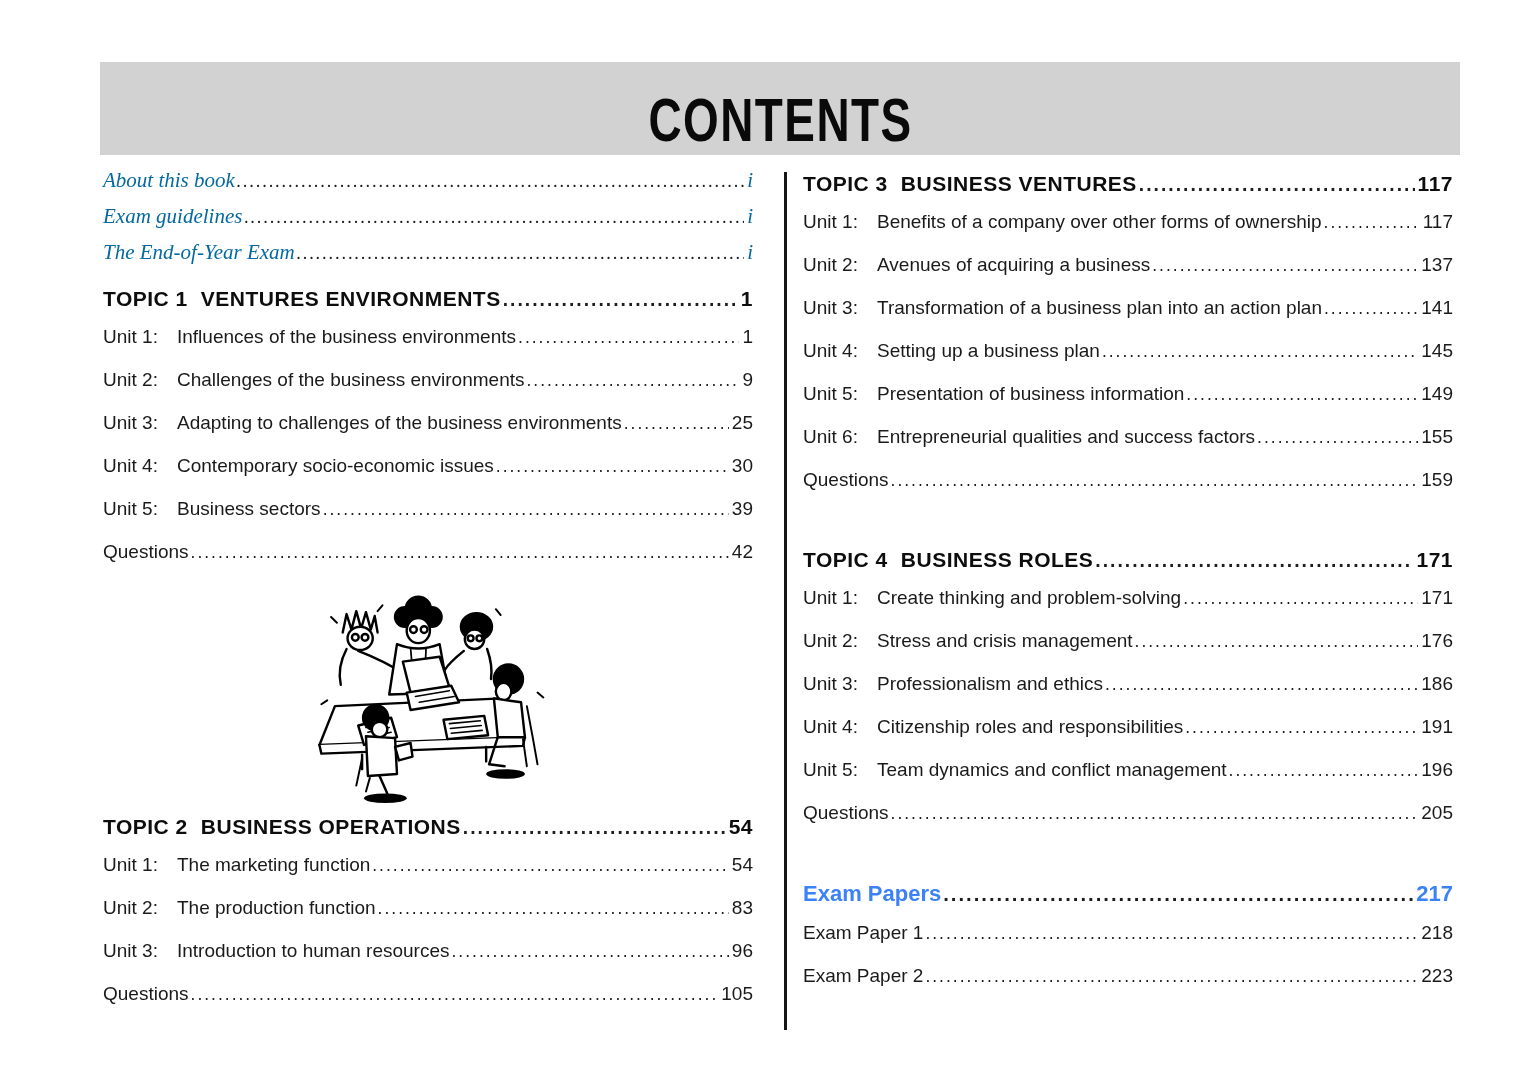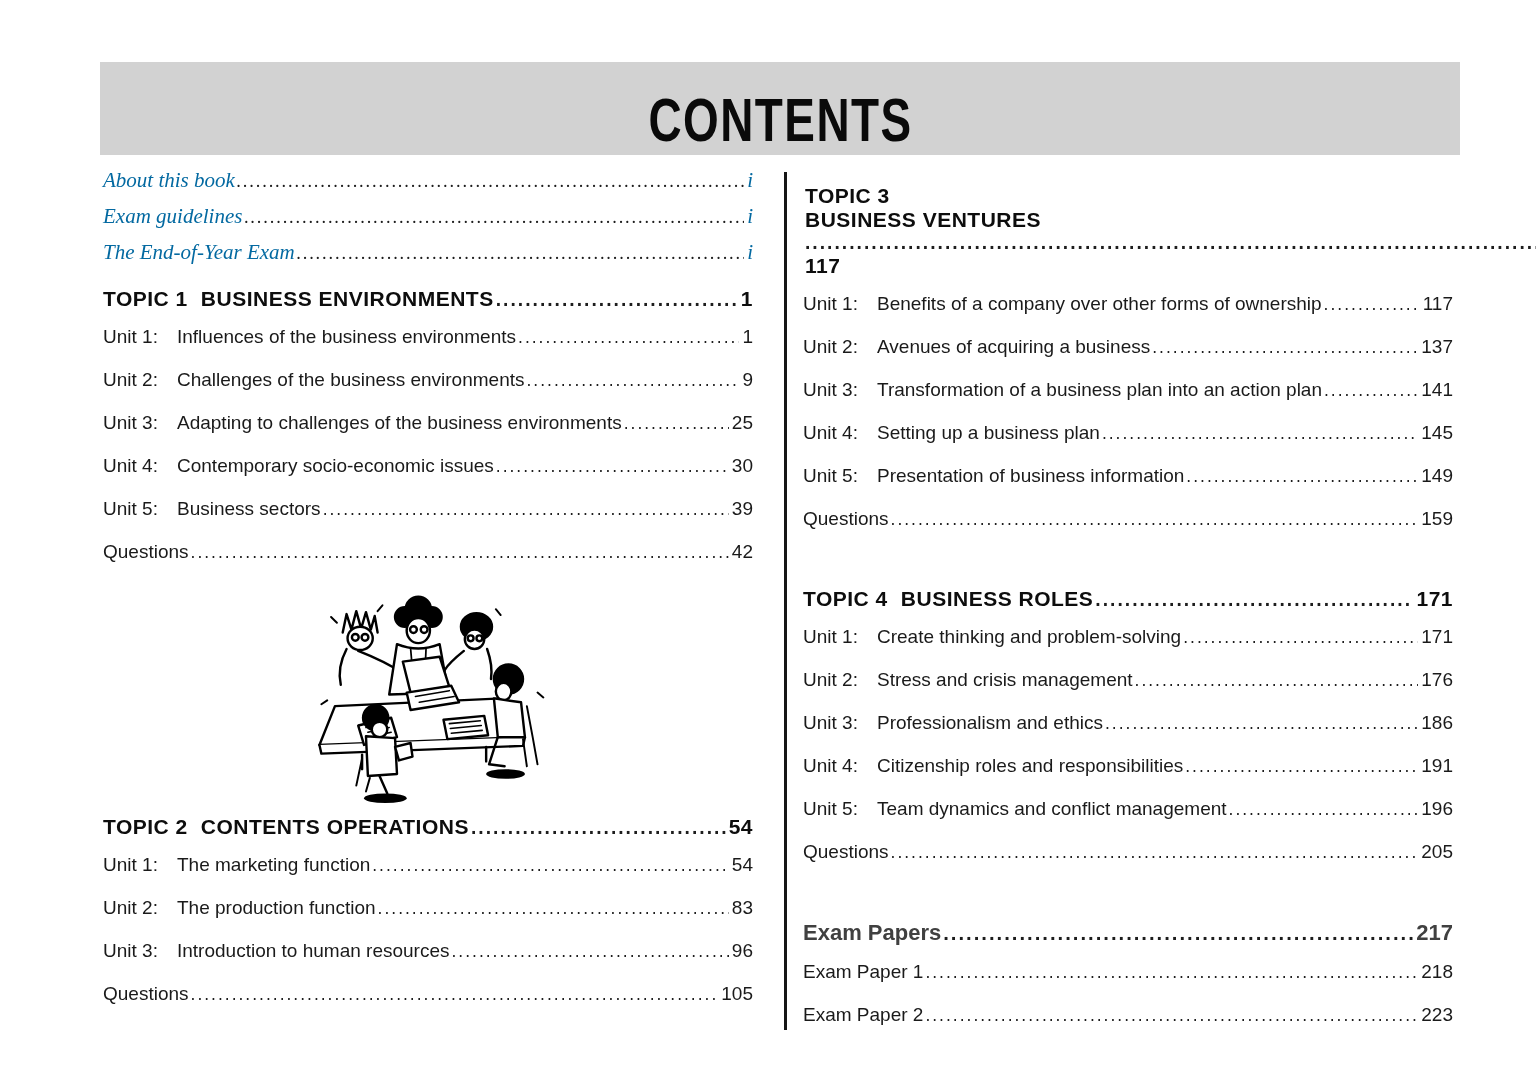--- a/index.html
+++ b/index.html
@@ -30,28 +30,28 @@
   }
   .pagenum { flex:0 0 auto; }
 
   .fm-row { font-family:"Liberation Serif", serif; font-style:italic; font-size:21px; margin-bottom:11px; color:#0369a1; }
   .fm-row .leader { font-size:0.85em; }
 
   .topic-row { font-weight:700; font-size:21px; letter-spacing:0.5px; margin-bottom:15px; color:#0d0d0d; }
   .topic-num { margin-right:13px; flex:0 0 auto; }
   .topic-title { flex:0 0 auto; }
   .mt-first-left { margin-top:22px;text-align:center; }
-  .mt-top-right { margin-top:16px;flex-direction:column; }
+  .mt-top-right { margin-top:4px; }
   .sect-gap { margin-top:57px; }
 
   .unit-row { font-size:19px; margin-bottom:21px; color:#1a1a1a; line-height:22px; }
   .unit-label { flex:0 0 74px; }
   .entry-title { flex:0 0 auto; white-space:nowrap; }
 
-  .exam-heading { font-weight:700; font-size:22px; margin-bottom:15px; color:#404040; }
+  .exam-heading { font-weight:700; font-size:22px; margin-bottom:15px; color:#3b82f6; }
 
   .illustration { display:flex; justify-content:center; margin:4px 0 8px 0; }
 </style>
 </head>
 <body>
 
 <div class="banner">
   <h1>CONTENTS</h1>
 </div>
 
@@ -70,21 +70,21 @@
     <span class="pagenum">i</span>
   </div>
   <div class="row fm-row">
     <span class="entry-title">The End-of-Year Exam</span>
     <span class="leader"></span>
     <span class="pagenum">i</span>
   </div>
 
   <div class="row topic-row mt-first-left">
     <span class="topic-num">TOPIC 1</span>
-    <span class="topic-title">BUSINESS ENVIRONMENTS</span>
+    <span class="topic-title">VENTURES ENVIRONMENTS</span>
     <span class="leader"></span>
     <span class="pagenum">1</span>
   </div>
 
   <div class="row unit-row">
     <span class="unit-label">Unit 1:</span>
     <span class="entry-title">Influences of the business environments</span>
     <span class="leader"></span>
     <span class="pagenum">1</span>
   </div>
@@ -173,21 +173,21 @@
         <path d="M96,168 L112,164 L114,178 L100,182 Z" fill="#fff"></path>
         <path d="M80,198 L88,216"></path>
         <path d="M62,180 L56,208 M70,200 L66,214" stroke-width="2"></path>
         <ellipse cx="86" cy="221" rx="22" ry="5" fill="#000" stroke="none"></ellipse>
       </g>
     </svg>
   </div>
 
   <div class="row topic-row">
     <span class="topic-num">TOPIC 2</span>
-    <span class="topic-title">CONTENTS OPERATIONS</span>
+    <span class="topic-title">BUSINESS OPERATIONS</span>
     <span class="leader"></span>
     <span class="pagenum">54</span>
   </div>
   <div class="row unit-row">
     <span class="unit-label">Unit 1:</span>
     <span class="entry-title">The marketing function</span>
     <span class="leader"></span>
     <span class="pagenum">54</span>
   </div>
   <div class="row unit-row">
@@ -241,20 +241,26 @@
     <span class="leader"></span>
     <span class="pagenum">145</span>
   </div>
   <div class="row unit-row">
     <span class="unit-label">Unit 5:</span>
     <span class="entry-title">Presentation of business information</span>
     <span class="leader"></span>
     <span class="pagenum">149</span>
   </div>
   <div class="row unit-row">
+    <span class="unit-label">Unit 6:</span>
+    <span class="entry-title">Entrepreneurial qualities and success factors</span>
+    <span class="leader"></span>
+    <span class="pagenum">155</span>
+  </div>
+  <div class="row unit-row">
     <span class="entry-title">Questions</span>
     <span class="leader"></span>
     <span class="pagenum">159</span>
   </div>
 
   <div class="row topic-row sect-gap">
     <span class="topic-num">TOPIC 4</span>
     <span class="topic-title">BUSINESS ROLES</span>
     <span class="leader"></span>
     <span class="pagenum">171</span>

